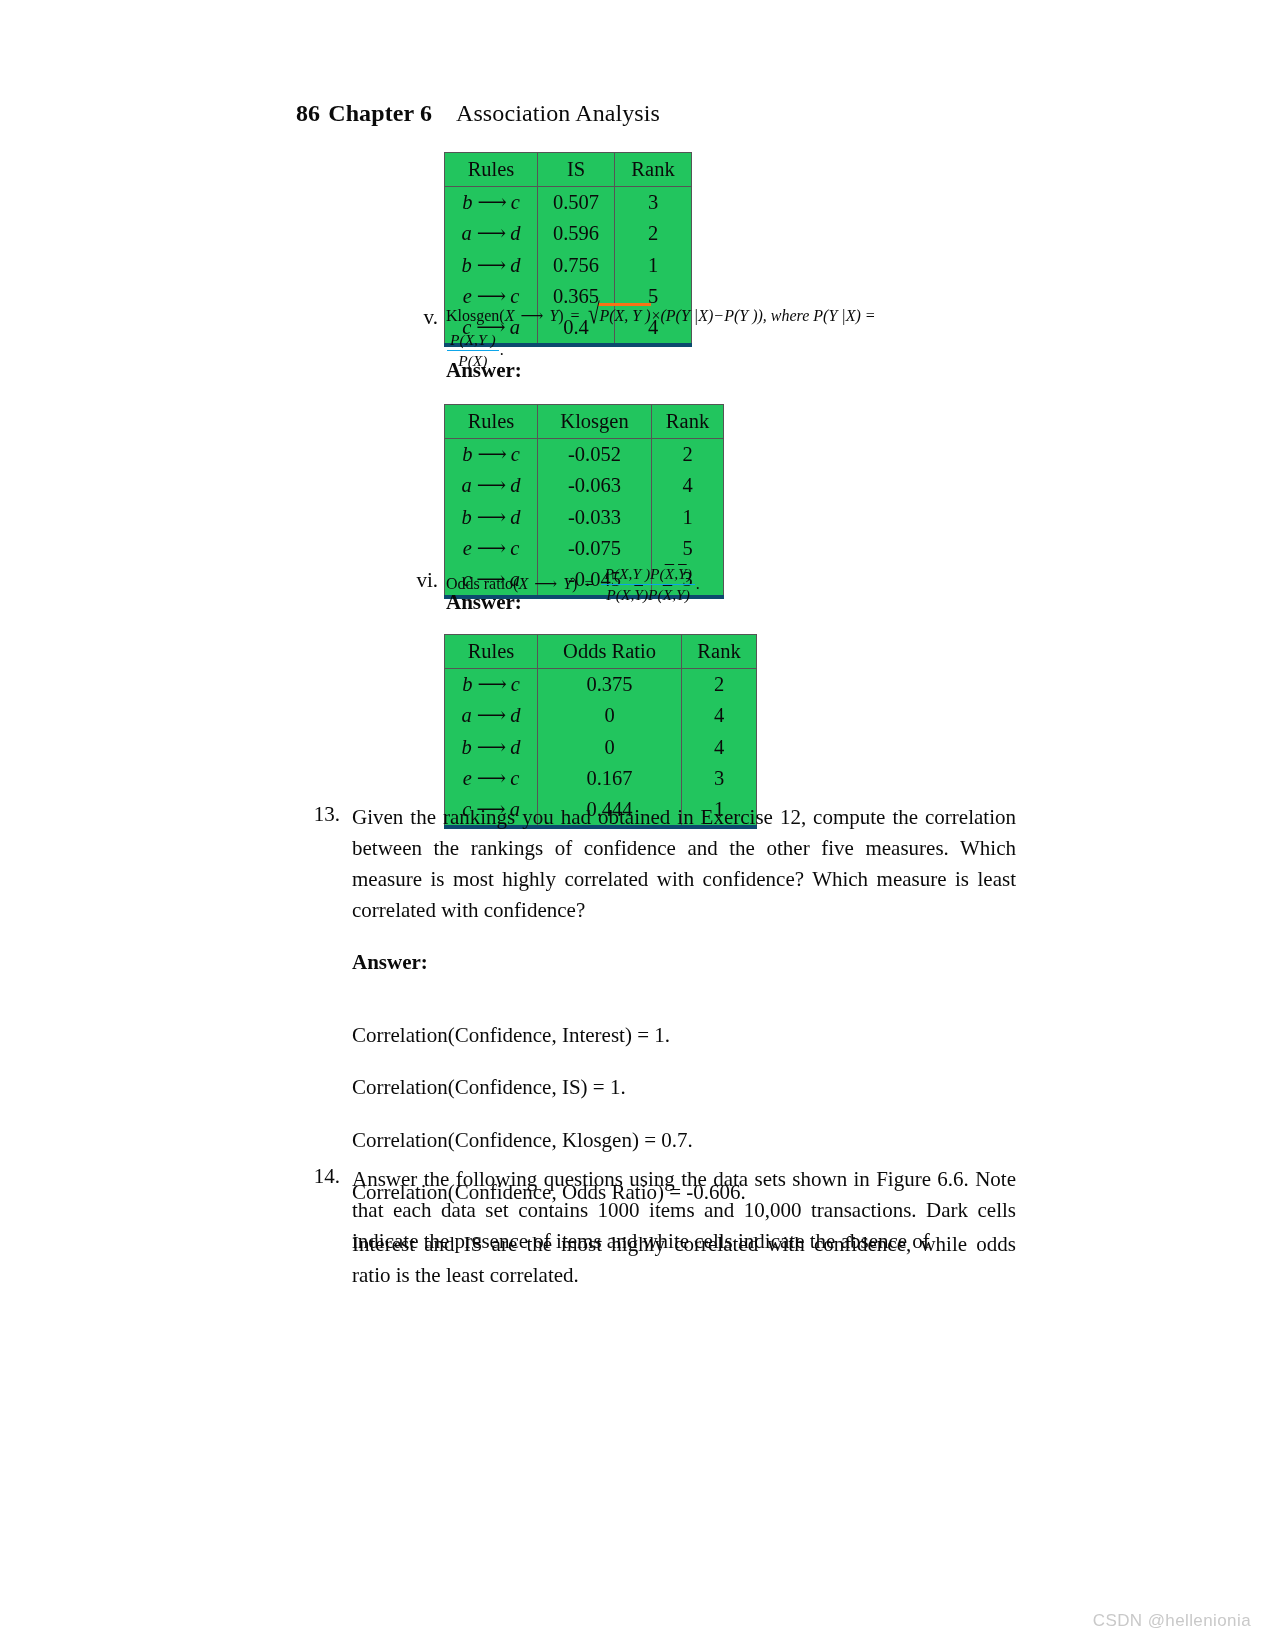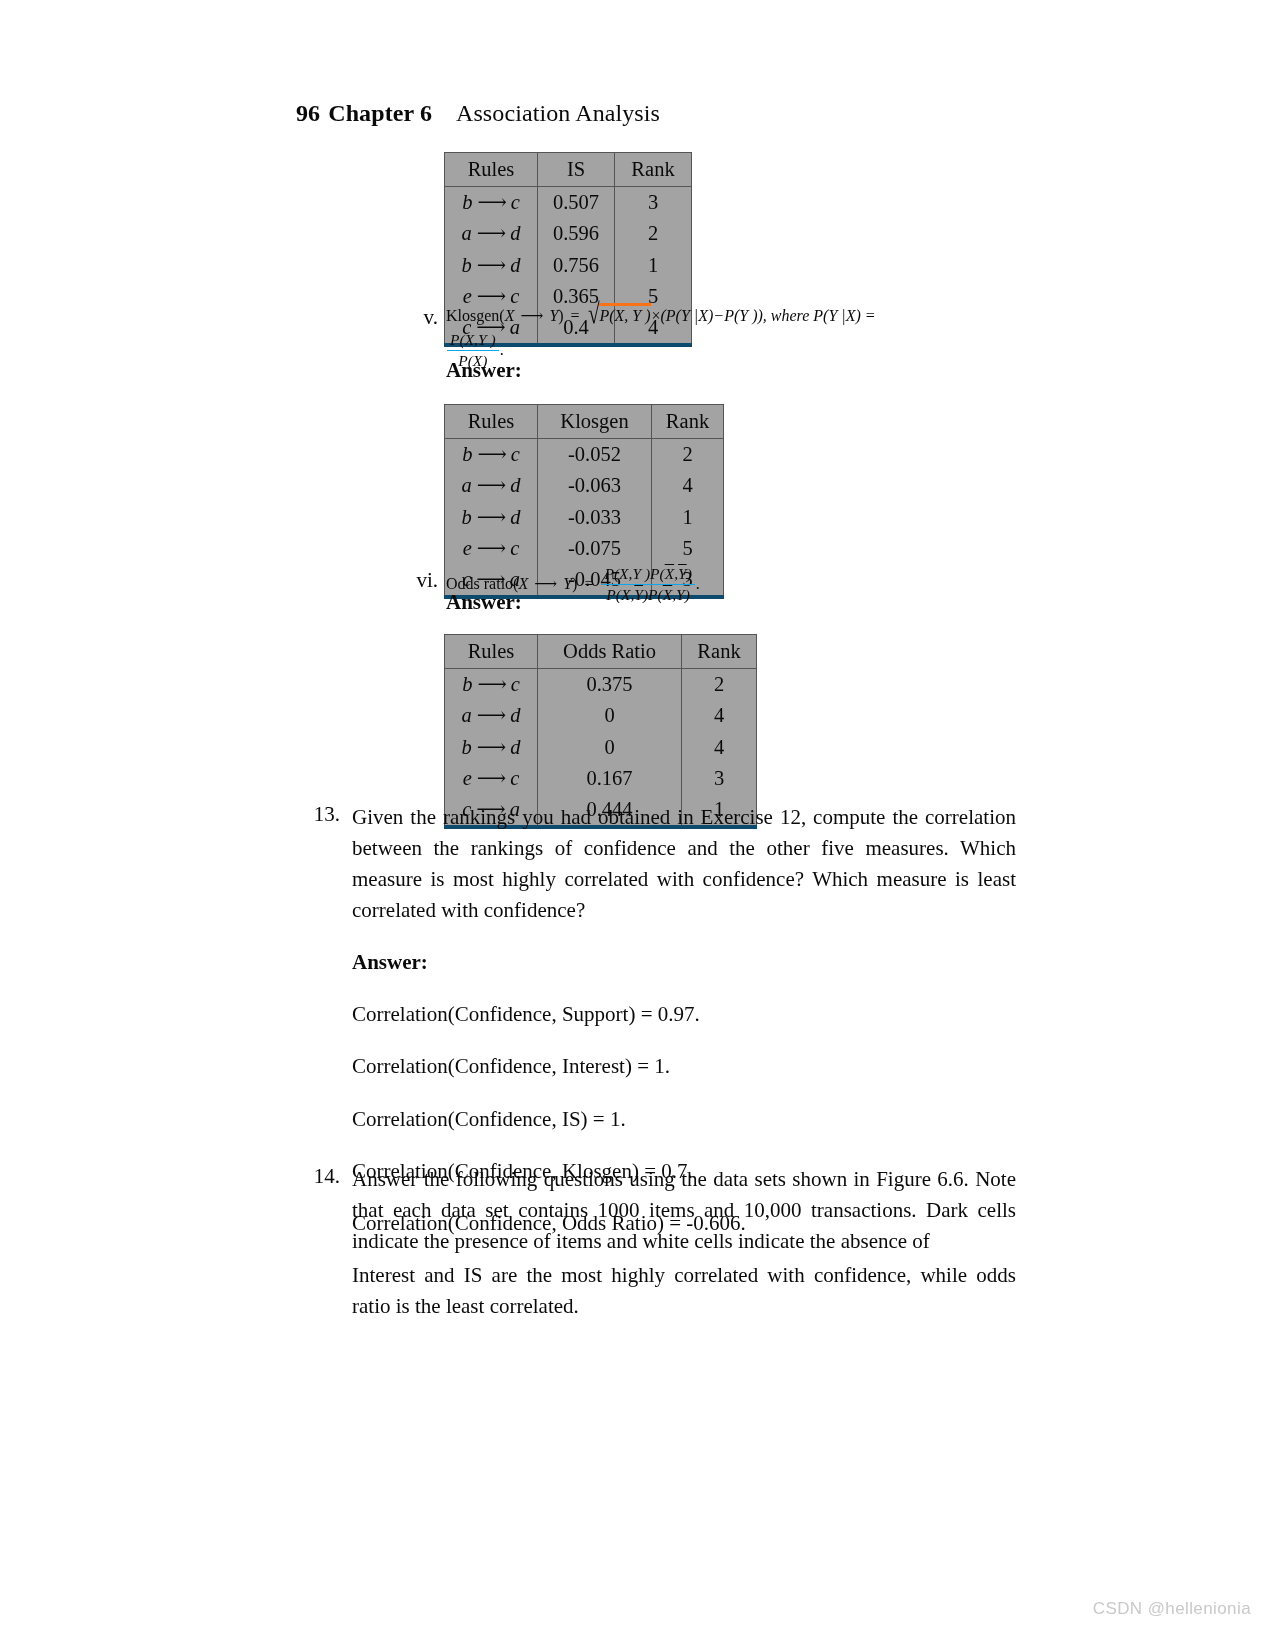--- a/index.html
+++ b/index.html
@@ -40,21 +40,21 @@
   }
   .page-header .chaptitle {
     margin-left: 24px;
     font-weight: normal;
   }
 
   
   table.rt {
     border-collapse: collapse;
     font-size: 20.5px;
-    background: #a3a3a3;
+    background: #22c55e;
   }
   table.rt th, table.rt td {
     border-left: 1px solid #555;
     border-right: 1px solid #555;
     text-align: center;
     padding: 2px 0 3px 0;
     font-weight: normal;
     line-height: 1.28;
   }
   table.rt thead th {
@@ -170,34 +170,34 @@
     text-align: justify;
     line-height: 1.48;
   }
   .ex p.nojust { text-align: left; }
   .gap { height: 21px; }
   .bold { font-weight: bold; }
 
   .watermark {
     position: absolute;
     right: 24px;
-    bottom: 30px;
+    bottom: 18px;
     font-family: "Liberation Sans", sans-serif;
     font-size: 17px;
     color: #c9c9c9;
     letter-spacing: 0.4px;
   }
 </style>
 </head>
 <body>
 
 <div class="page">
 
   <div class="page-header">
-    <span class="pnum">96</span><span class="chap">Chapter 6</span><span class="chaptitle">Association Analysis</span>
+    <span class="pnum">86</span><span class="chap">Chapter 6</span><span class="chaptitle">Association Analysis</span>
   </div>
 
   <div class="tbl-wrap" id="tbl-is">
     <table class="rt">
       <thead>
         <tr>
           <th class="c-rules">Rules</th>
           <th class="c-val">IS</th>
           <th class="c-rank">Rank</th>
         </tr>
@@ -328,21 +328,20 @@
     </table>
   </div>
 
   <div class="ex" style="left: 296px; top: 796px; width: 720px;">
     <span class="num">13.</span>
     <div class="body">
       <p>Given the rankings you had obtained in Exercise 12, compute the correlation between the rankings of confidence and the other five measures. Which measure is most highly correlated with confidence? Which measure is least correlated with confidence?</p>
       <div class="gap"></div>
       <p class="bold nojust">Answer:</p>
       <div class="gap"></div>
-      <p class="nojust">Correlation(Confidence, Support) = 0.97.</p>
       <div class="gap"></div>
       <p class="nojust">Correlation(Confidence, Interest) = 1.</p>
       <div class="gap"></div>
       <p class="nojust">Correlation(Confidence, IS) = 1.</p>
       <div class="gap"></div>
       <p class="nojust">Correlation(Confidence, Klosgen) = 0.7.</p>
       <div class="gap"></div>
       <p class="nojust">Correlation(Confidence, Odds Ratio) = -0.606.</p>
       <div class="gap"></div>
       <p>Interest and IS are the most highly correlated with confidence, while odds ratio is the least correlated.</p>

